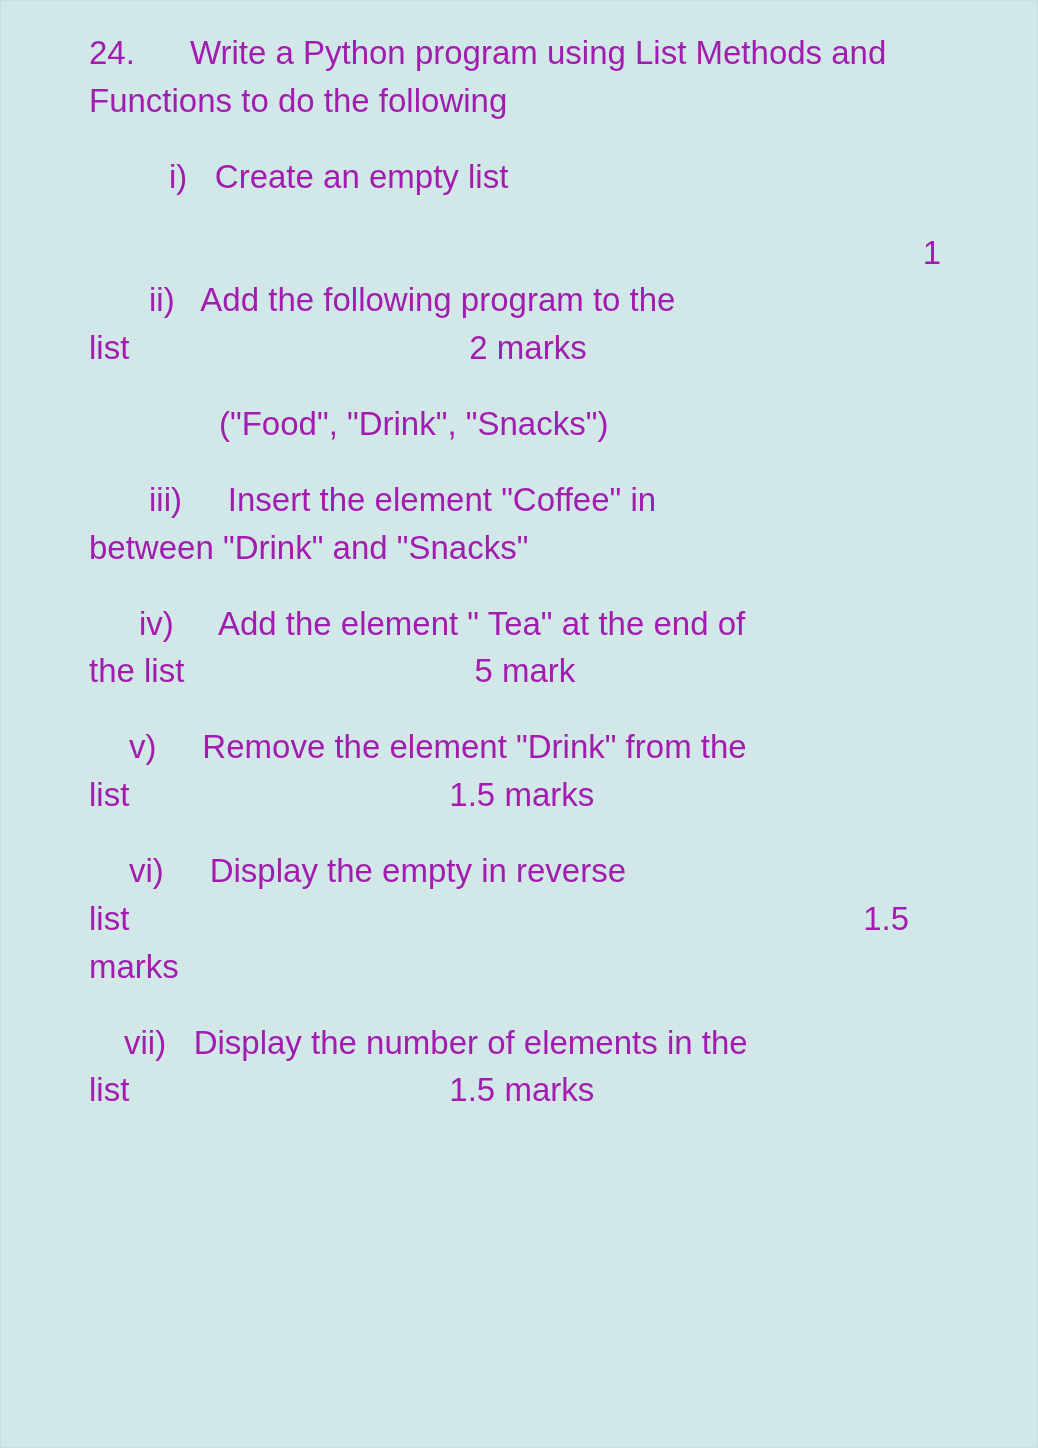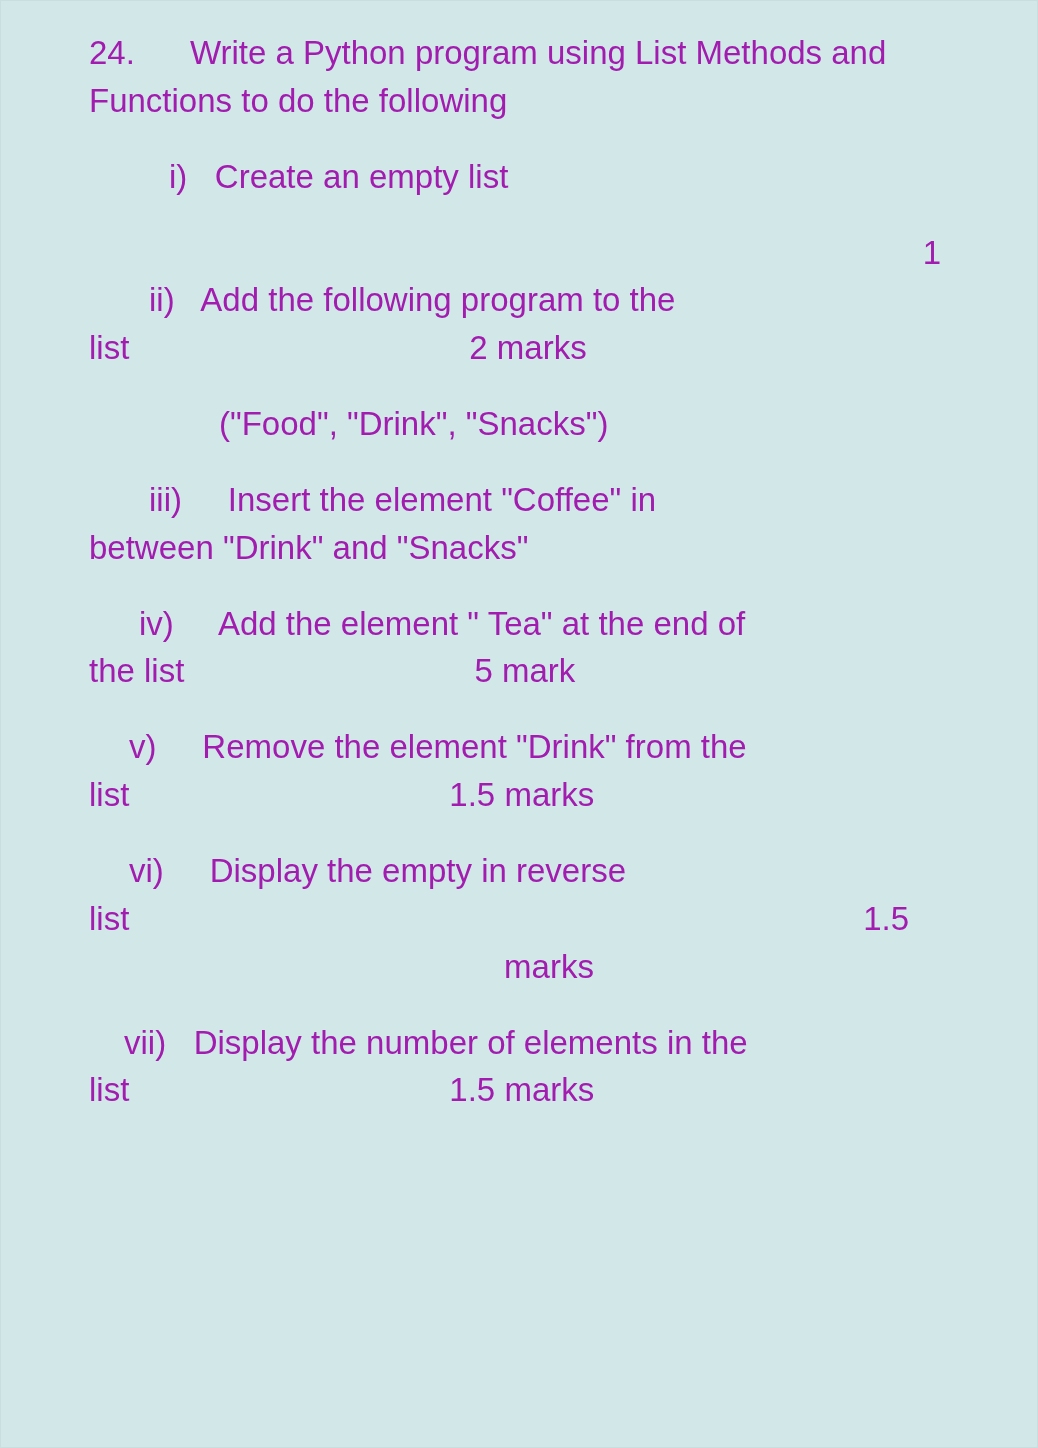--- a/index.html
+++ b/index.html
@@ -84,21 +84,20 @@
     padding-left: 100px;
   }
   .row-order {
     display: flex;
     justify-content: space-between;
     padding-left: 60px;
     padding-right: 100px;
   }
   .marks-left {
     padding-left: 60px;
-    text-align: center;
   }
   .sub-vii {
     padding-left: 95px;
     padding-right: 30px;
   }
   .seg { display: inline; }
 </style>
 </head>
 <body>
 

